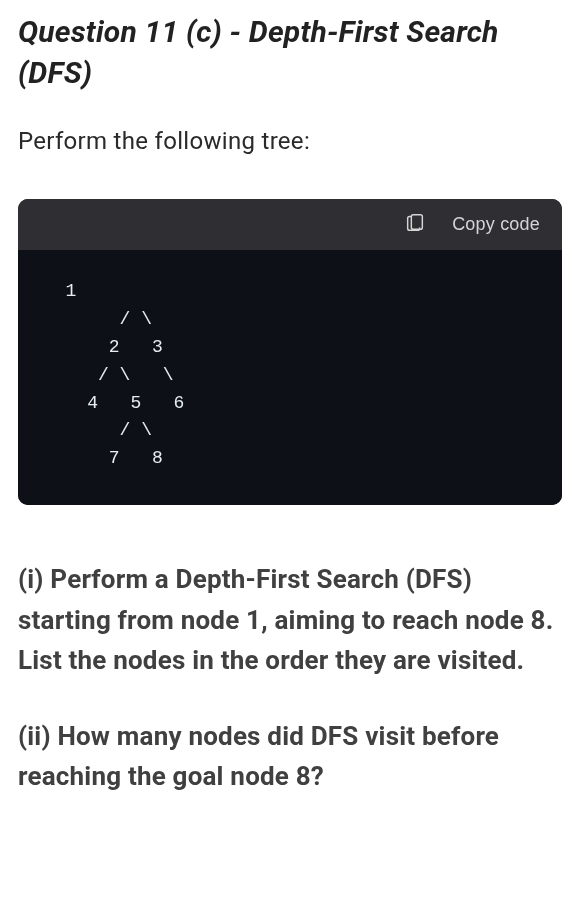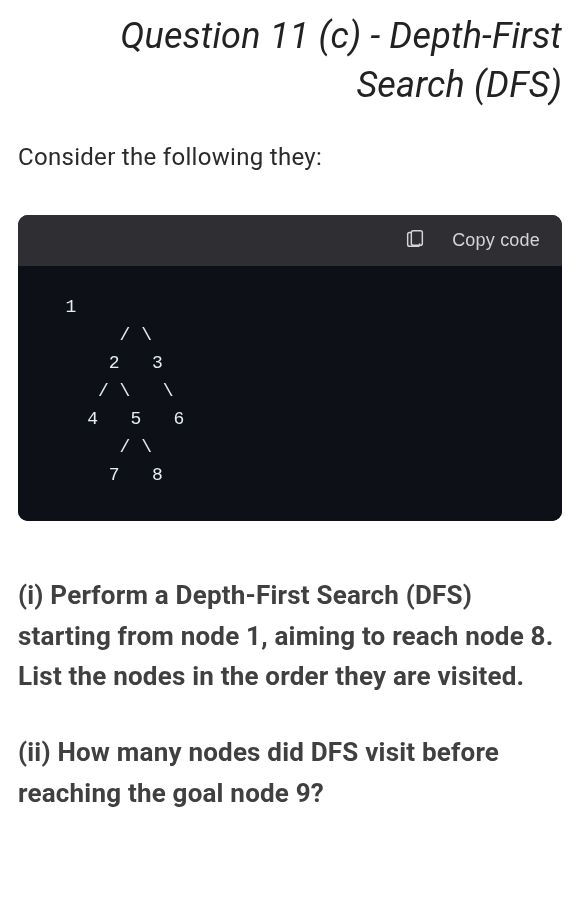--- a/index.html
+++ b/index.html
@@ -8,28 +8,27 @@
     height: 919px;
     overflow: hidden;
     background: #ffffff;
     font-family: -apple-system, BlinkMacSystemFont, "Segoe UI", Roboto, Helvetica, Arial, sans-serif;
     color: #1a1a1a;
   }
   .page {
     padding: 12px 18px 0 18px;
   }
   .title {
-    font-size: 36px;
-    font-weight: 400;
+    font-size: 30px;
+    font-weight: 700;
     font-style: italic;
     letter-spacing: 0.2px;
     color: #222;
     line-height: 1.35;
     margin-bottom: 34px;
-    text-align: right;
   }
   .intro {
     font-size: 24px;
     font-weight: 400;
     color: #2a2a2a;
     letter-spacing: 0.3px;
     margin-bottom: 44px;
   }
   .codeblock {
     background: #0d1117;
@@ -82,21 +81,21 @@
     margin-bottom: 36px;
   }
 </style>
 </head>
 <body>
 
 <div class="page">
 
   <h2 class="title">Question 11 (c) - Depth-First Search (DFS)</h2>
 
-  <p class="intro">Consider the following they:</p>
+  <p class="intro">Perform the following tree:</p>
 
   <div class="codeblock">
     <div class="codeheader">
       <button class="copybtn">
         <span>
           <svg viewBox="0 0 24 24">
             <rect x="8" y="4" width="12" height="16" rx="2"></rect>
             <path d="M8 6 H6 a2 2 0 0 0 -2 2 v11 a2 2 0 0 0 2 2 h9 a2 2 0 0 0 2 -2 v-1"></path>
           </svg>
         </span>
@@ -107,15 +106,15 @@
        / \
       2   3
      / \   \
     4   5   6
        / \
       7   8</div>
   </div>
 
   <p class="subq">(i) Perform a Depth-First Search (DFS) starting from node 1, aiming to reach node 8. List the nodes in the order they are visited.</p>
 
-  <p class="subq">(ii) How many nodes did DFS visit before reaching the goal node 9?</p>
+  <p class="subq">(ii) How many nodes did DFS visit before reaching the goal node 8?</p>
 
 </div>
 
 </body></html>

